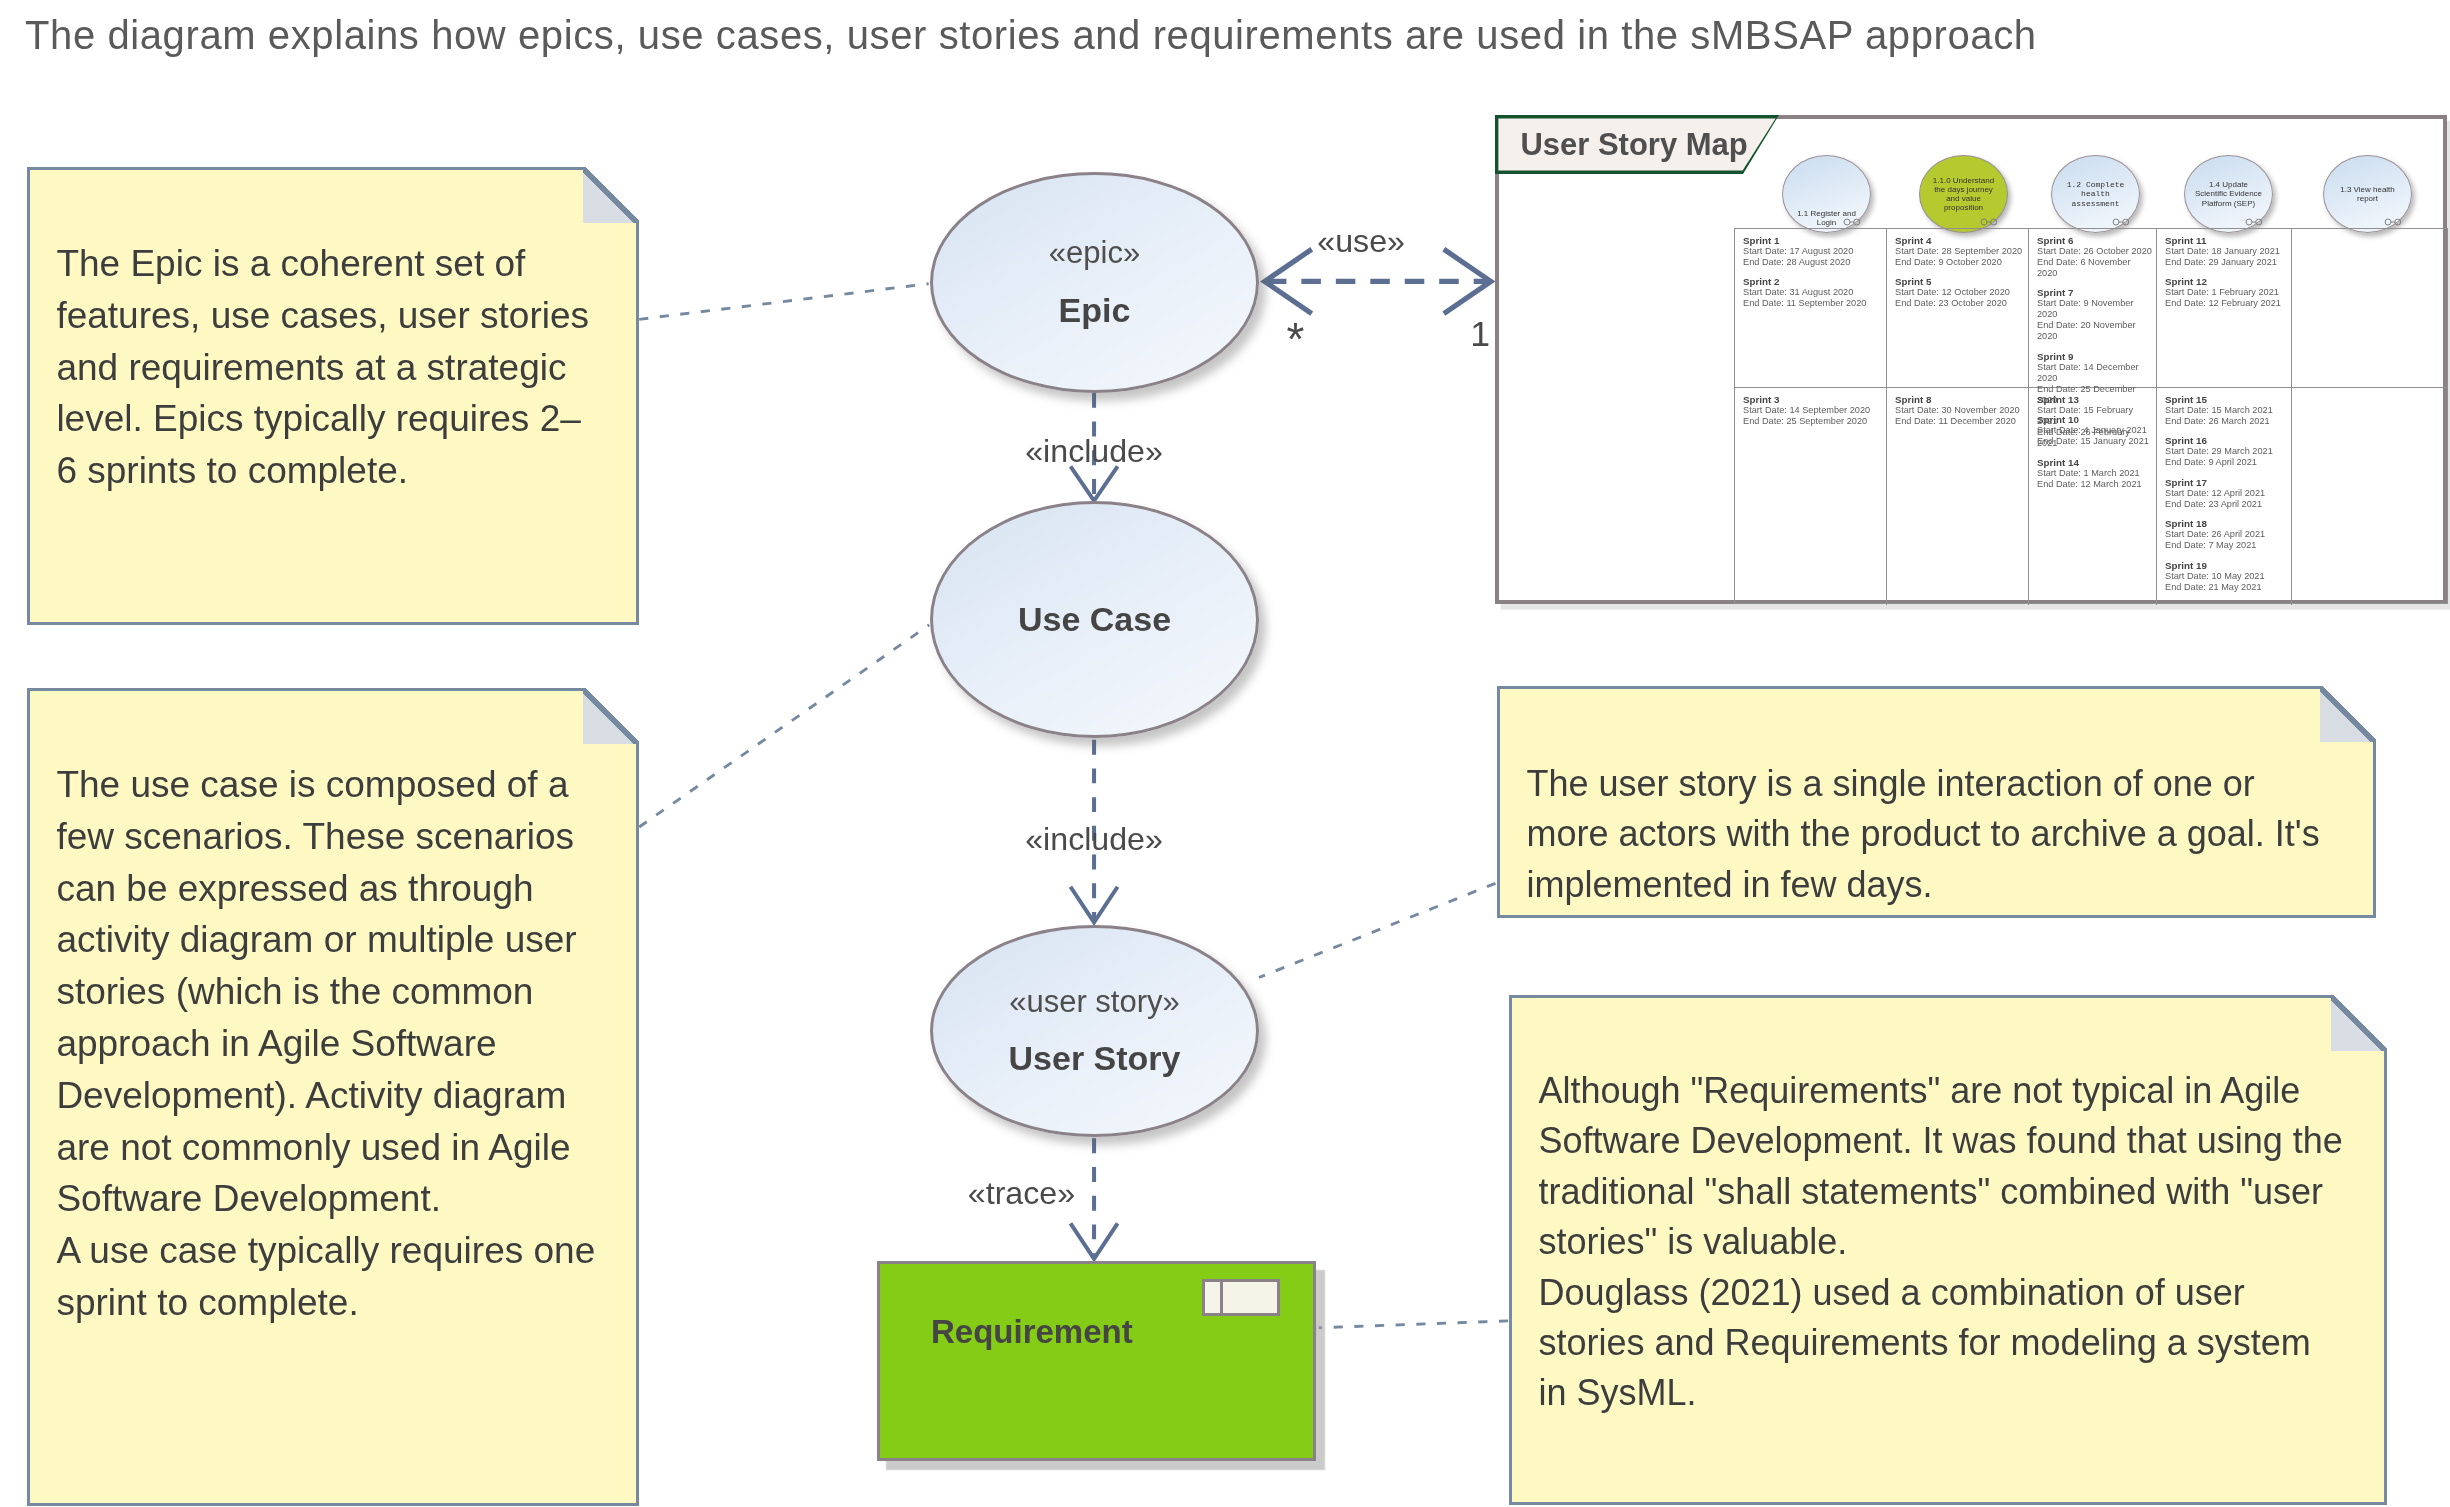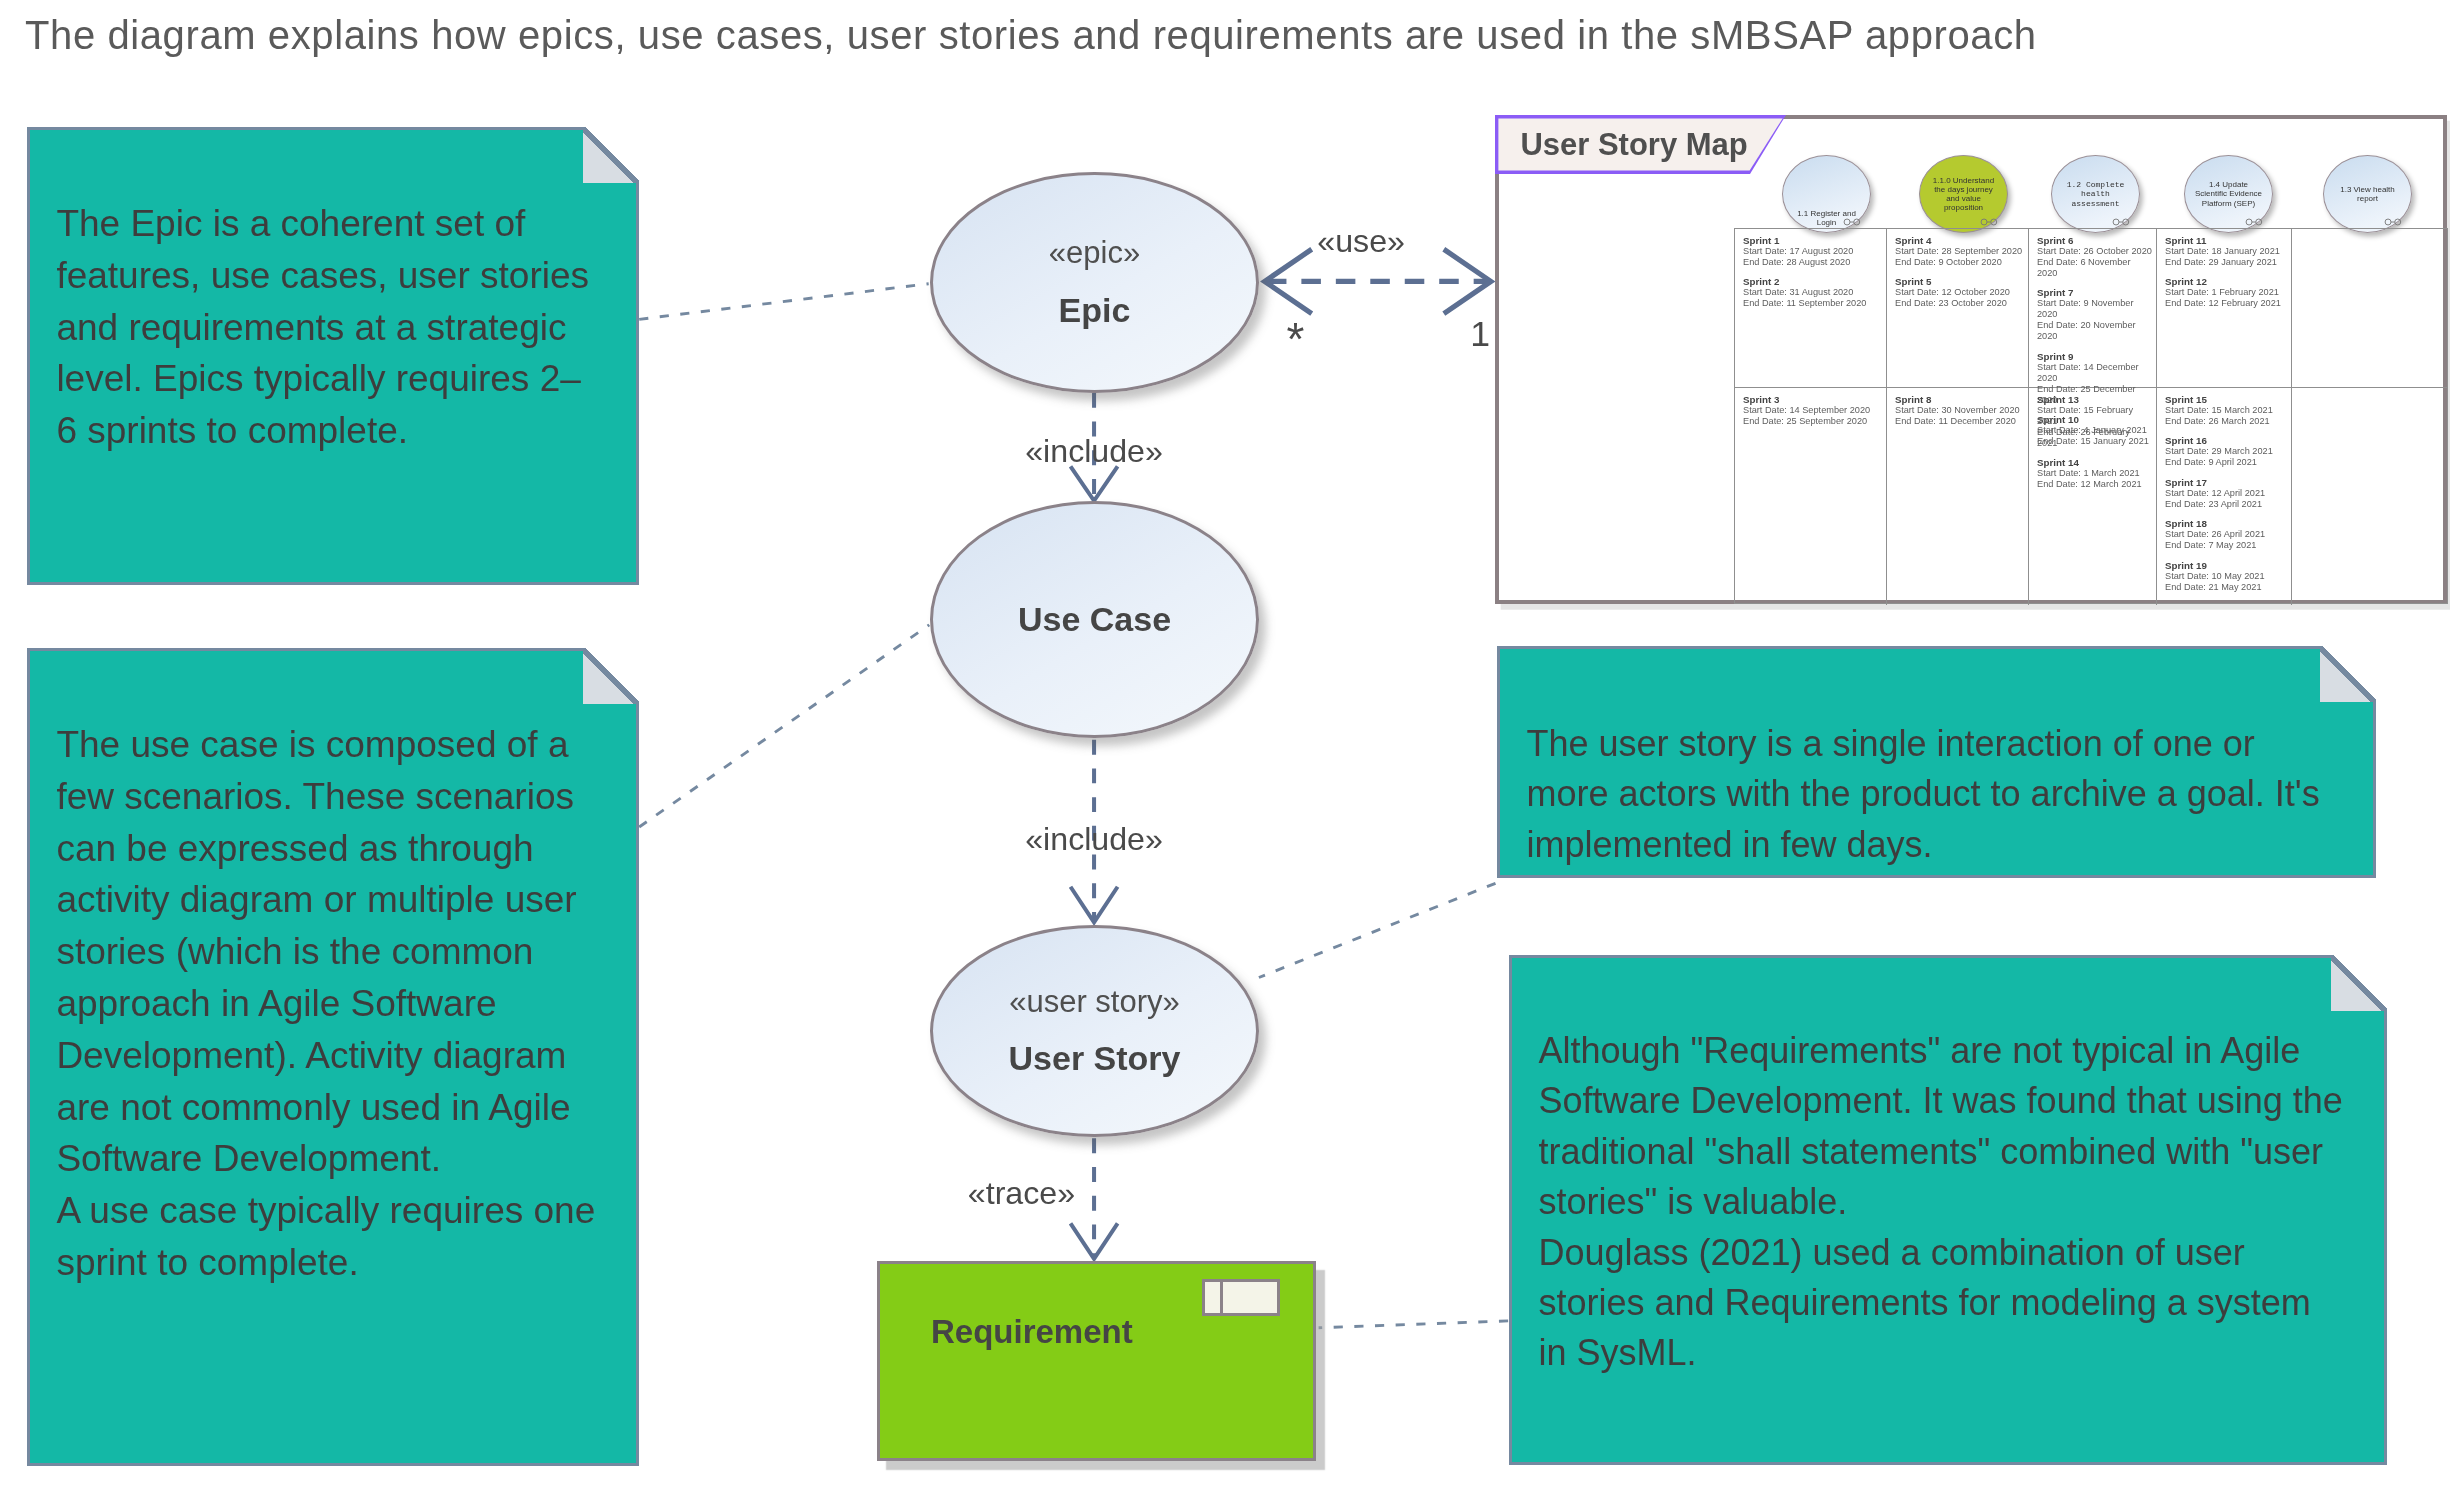--- a/index.html
+++ b/index.html
@@ -14,21 +14,21 @@
   svg#conn { position:absolute; left:0; top:0; z-index:1; }
   .dash8 { stroke:#5c6f92; stroke-width:9; stroke-dasharray:34 26; fill:none; }
   .cdash { stroke:#5c6f92; stroke-width:7; stroke-dasharray:26 24; fill:none; }
   .head  { stroke:#5c6f92; stroke-width:9; fill:none; }
   .chead { stroke:#5c6f92; stroke-width:7; fill:none; }
   .ndash { stroke:#7589a0; stroke-width:5; stroke-dasharray:16 20; fill:none; }
   text.lbl  { fill:#4a4a4a; font-size:56px; font-family:"Liberation Sans",sans-serif; }
   text.mult { fill:#4a4a4a; font-family:"Liberation Sans",sans-serif; }
 
   
-  .note { position:absolute; z-index:2; background:#14b8a6; border:3.4px solid #7589a0; box-sizing:border-box; }
+  .note { position:absolute; z-index:2; background:#fef9c3; border:3.4px solid #7589a0; box-sizing:border-box;margin-top:40px; }
   .note .ntext {
     position:absolute; left:26.4px; right:37px; top:68px;
     font-size:37px; line-height:1.40; color:#3d3d3d; white-space:pre-line;
   }
   .note .fold {
     position:absolute; top:-3.4px; right:-3.4px; width:56px; height:56px;
     background:linear-gradient(225deg,#ffffff 0 48%, #7589a0 48% 55%, #d8dde3 55%);
   }
   .note.rnote .ntext { font-size:36px; }
 
@@ -56,21 +56,21 @@
   }
   .ricon-bar { position:absolute; left:15px; top:0; bottom:0; width:3.4px; background:#8b8289; }
 
   
   #usm {
     position:absolute; z-index:2; border:4px solid #8b8083; background:#ffffff;
     box-sizing:border-box; box-shadow:5.7px 5.7px 0 rgba(150,150,150,0.25);
   }
   .usm-tab {
     position:absolute; left:-4px; top:-4px; width:284px; height:59px; z-index:3;
-    background:#8b5cf6; clip-path:polygon(0 0,100% 0,calc(100% - 36px) 100%,0 100%);padding-left:7px;
+    background:#14532d; clip-path:polygon(0 0,100% 0,calc(100% - 36px) 100%,0 100%);
   }
   .usm-tab .inner {
     position:absolute; inset:3.4px; background:#f6f0ed;
     clip-path:polygon(0 0,100% 0,calc(100% - 33px) 100%,0 100%);
     display:flex; align-items:center; padding-left:22px; box-sizing:border-box;
   }
   .usm-tab .inner span { font-size:31px; font-weight:bold; color:#4f4f4f; }
   .usm-stories { position:absolute; left:0; top:0; }
   .story {
     position:absolute; width:89px; height:78px; border-radius:50%;

